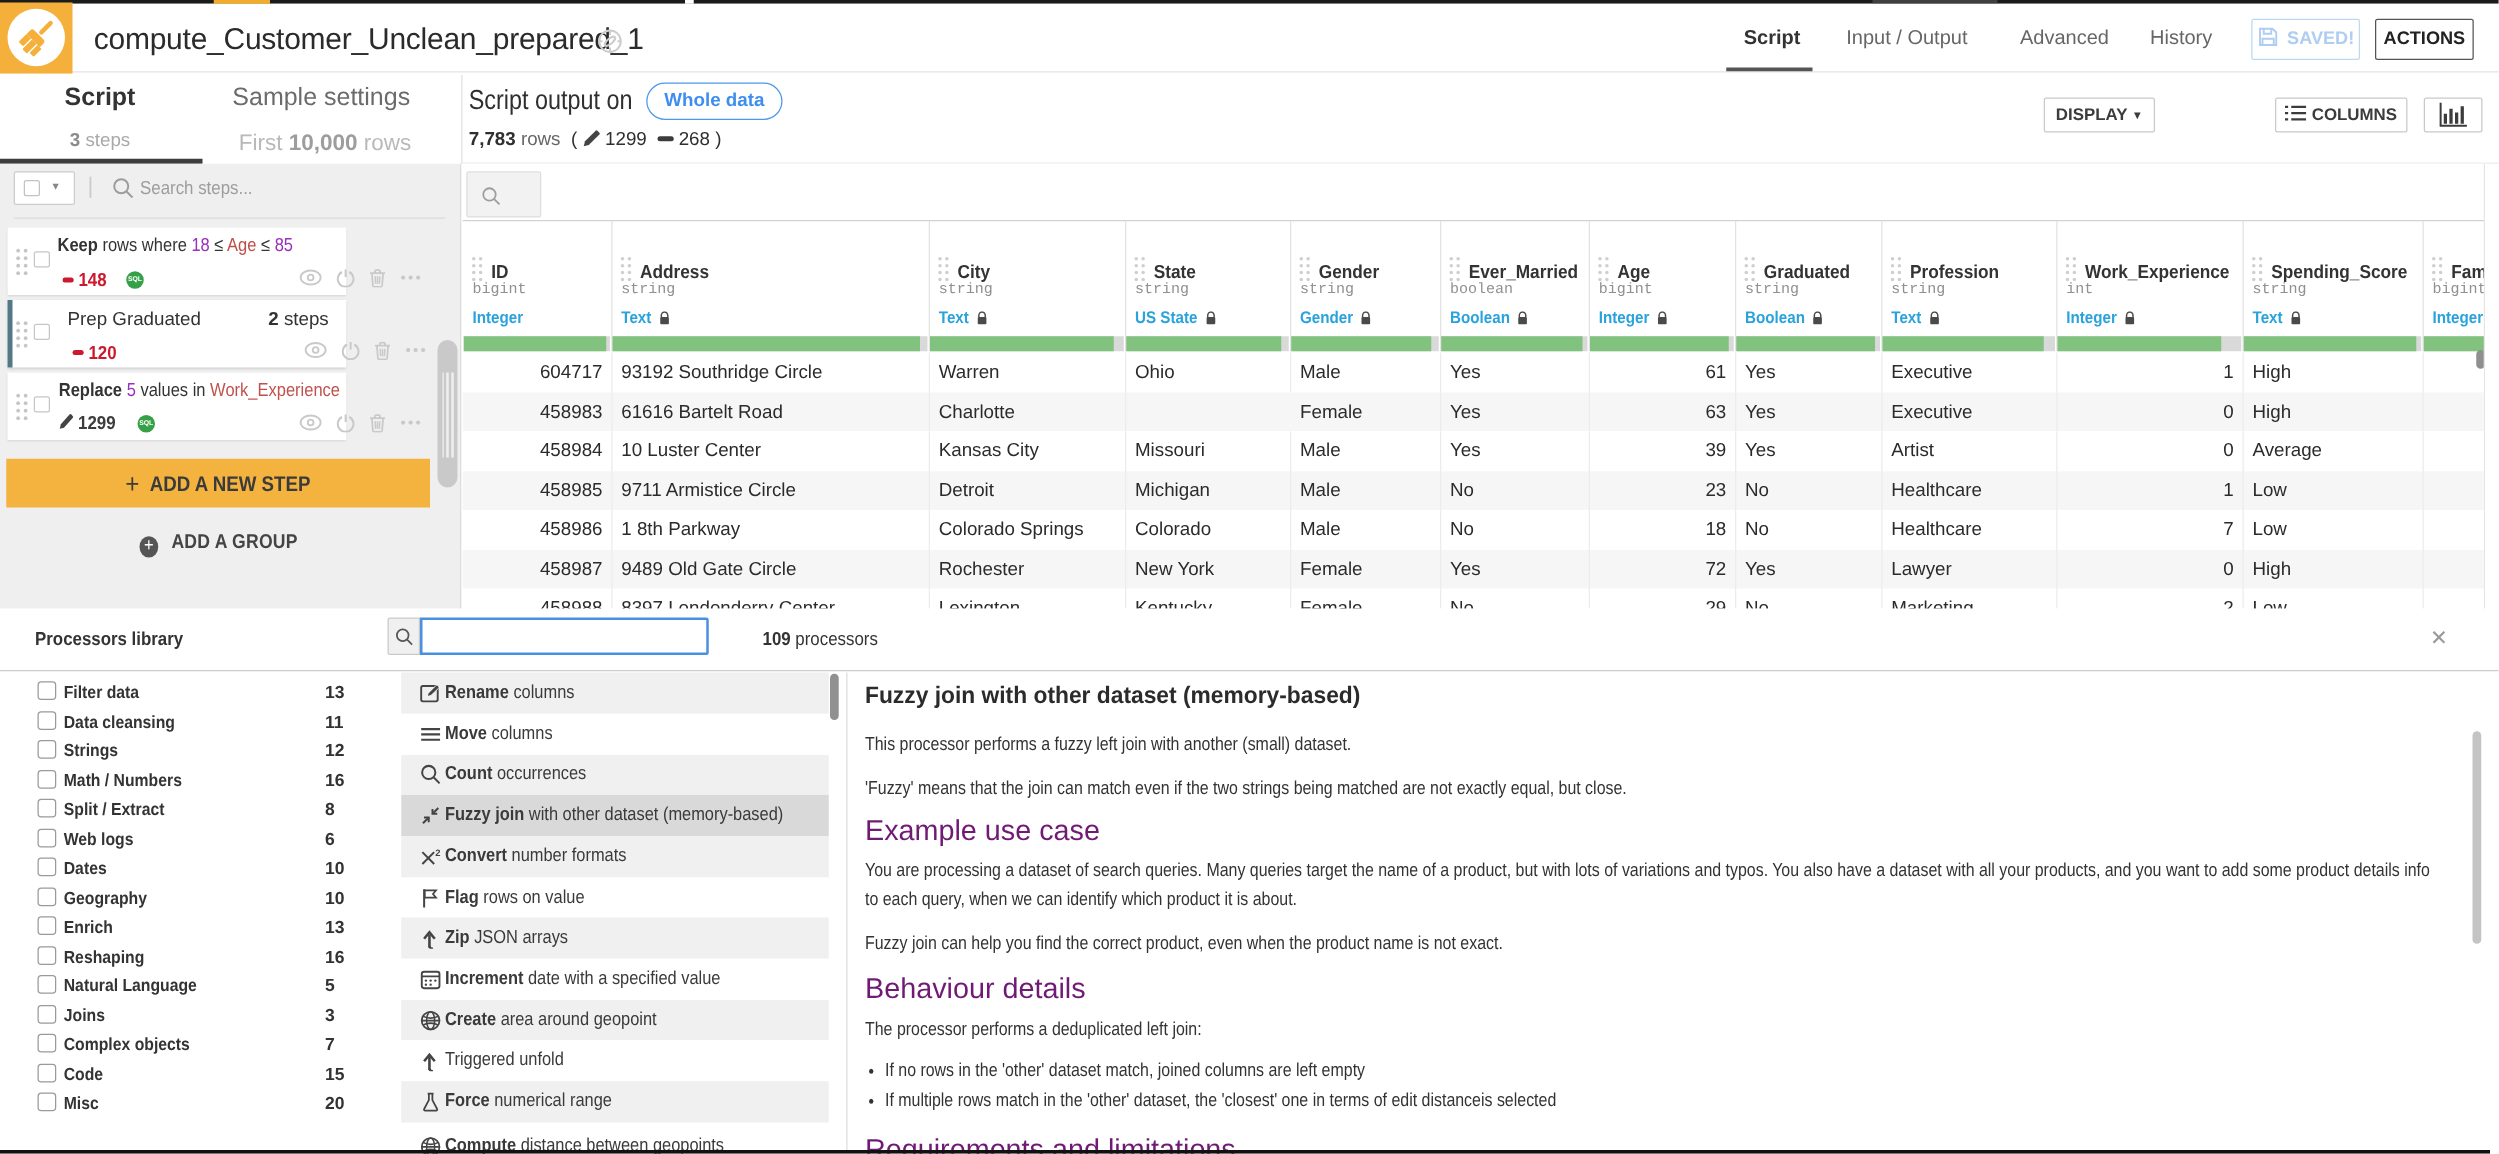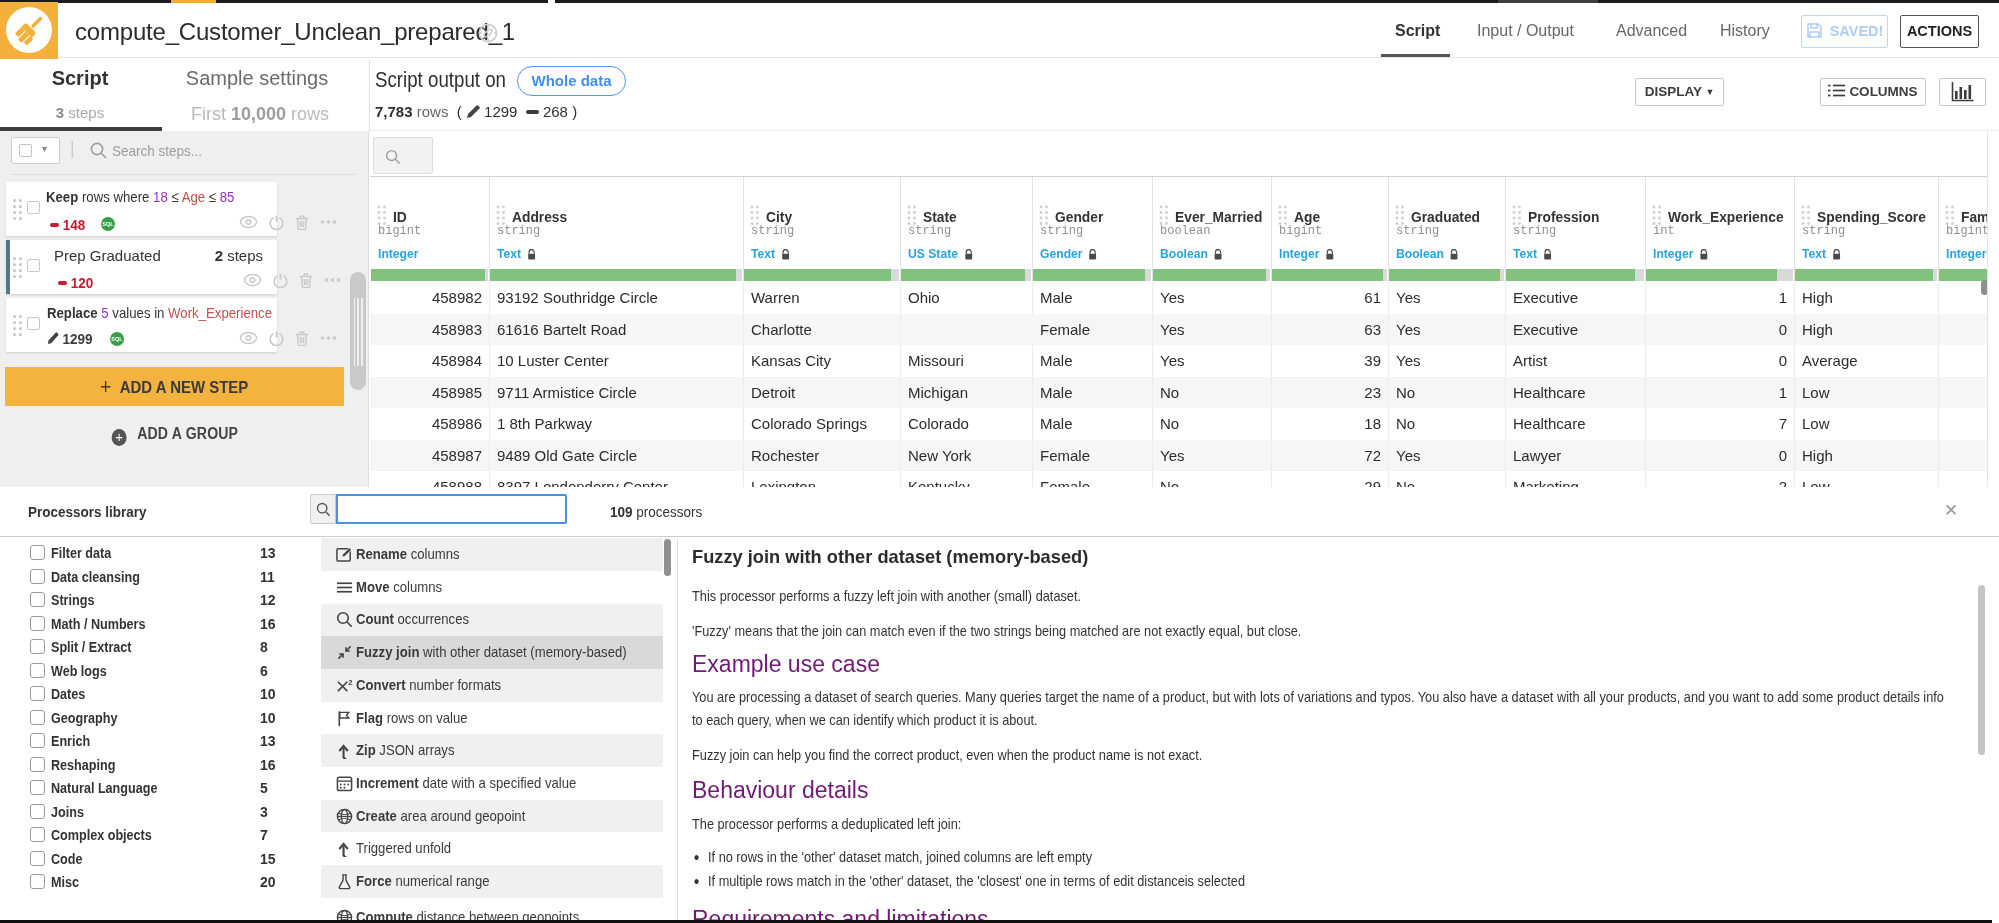--- a/index.html
+++ b/index.html
@@ -580,21 +580,21 @@
               </svg><span>Family_Size</span></div>
 <div class="htype">bigint</div>
 <div class="hmean">Integer</div>
 <div class="hbar" style="width:119px">
               <div class="hbarg" style="width:115px"></div>
             </div>
 </div>
 </div>
 <div id="tbody">
 <div class="drow" style="top:0.0px;background:#fff">
-<div class="dcell" style="left:1px;width:119px;text-align:right;">458982</div>
+<div class="dcell" style="left:1px;width:119px;text-align:right;">604717</div>
 <div class="dcell" style="left:120px;width:254px;text-align:left;">93192 Southridge Circle</div>
 <div class="dcell" style="left:374px;width:157px;text-align:left;">Warren</div>
 <div class="dcell" style="left:531px;width:132px;text-align:left;">Ohio</div>
 <div class="dcell" style="left:663px;width:120px;text-align:left;">Male</div>
 <div class="dcell" style="left:783px;width:119px;text-align:left;">Yes</div>
 <div class="dcell" style="left:902px;width:117px;text-align:right;">61</div>
 <div class="dcell" style="left:1019px;width:117px;text-align:left;">Yes</div>
 <div class="dcell" style="left:1136px;width:140px;text-align:left;">Executive</div>
 <div class="dcell" style="left:1276px;width:149px;text-align:right;">1</div>
 <div class="dcell" style="left:1425px;width:144px;text-align:left;">High</div>

